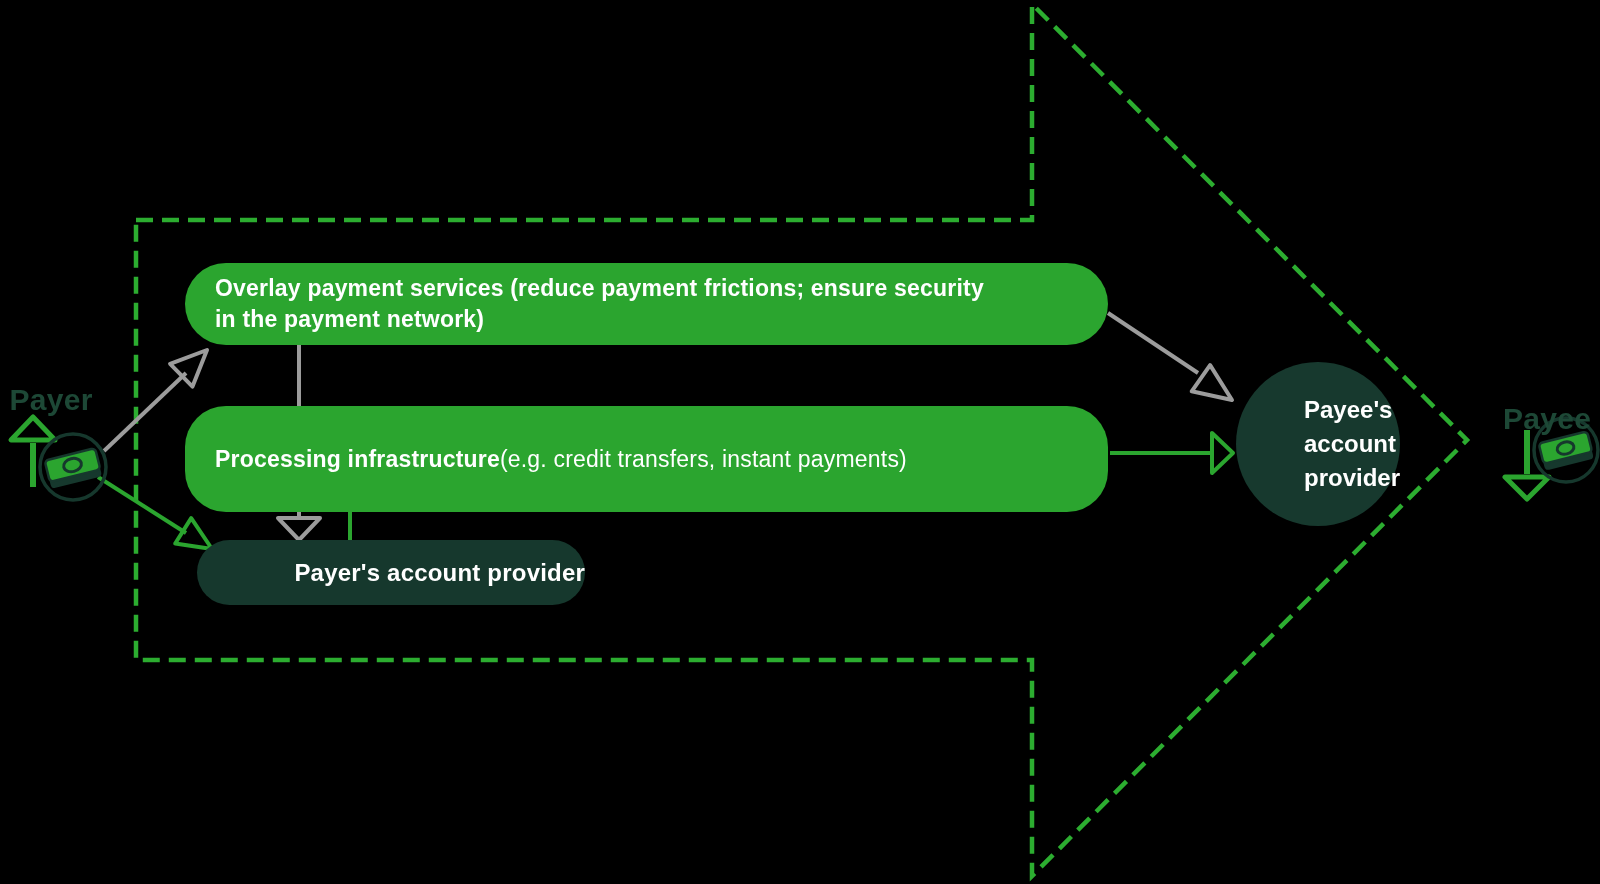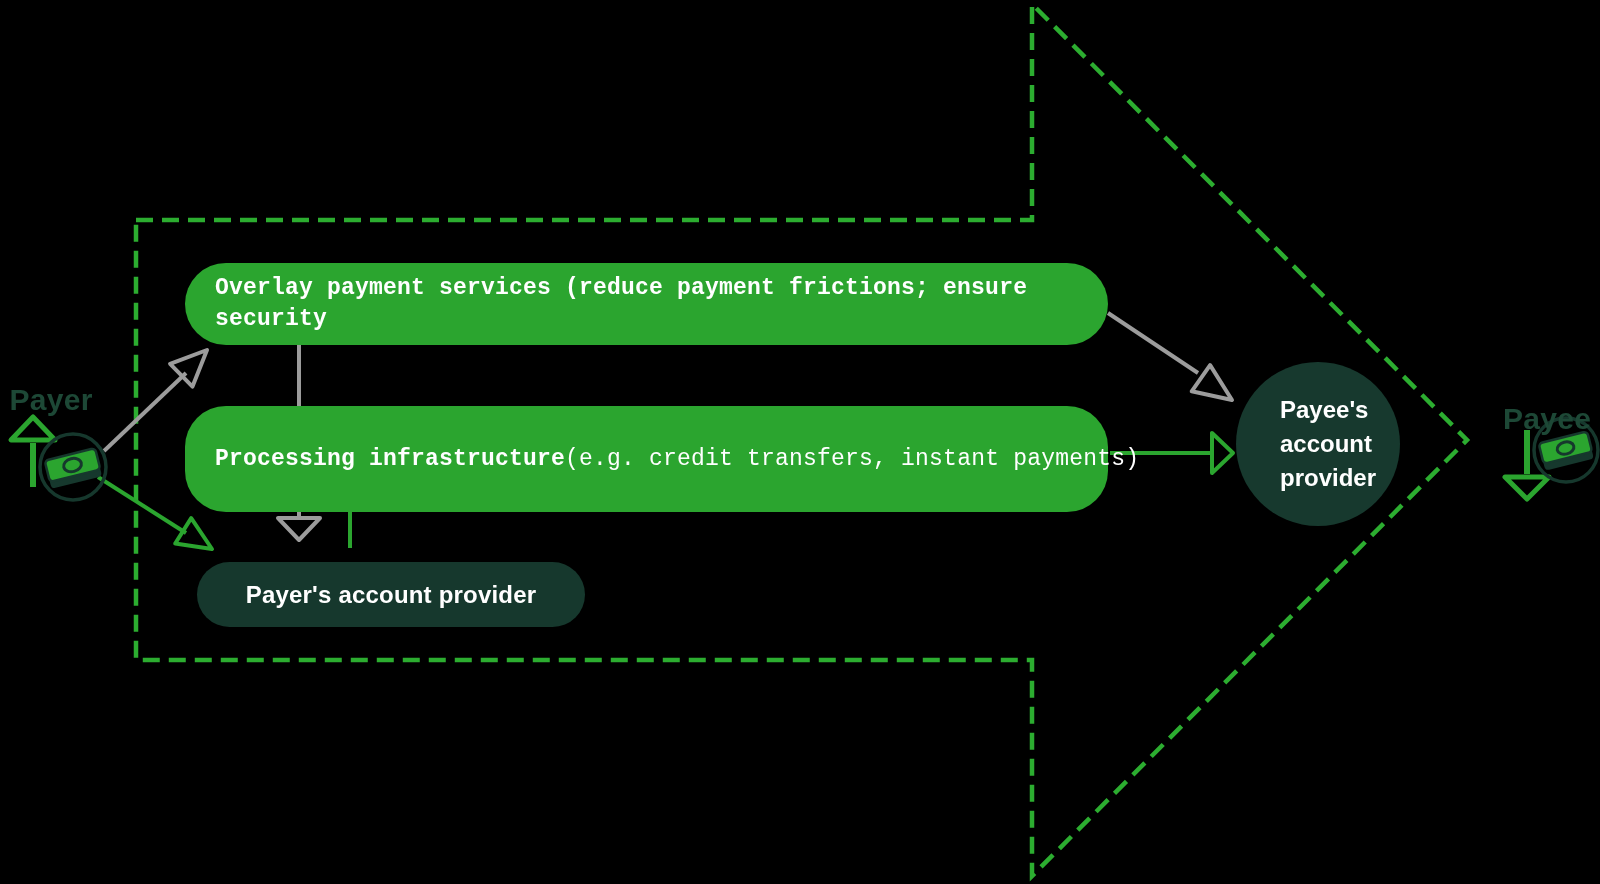--- a/index.html
+++ b/index.html
@@ -2,32 +2,32 @@
 <html><head>
 <meta charset="utf-8">
 <style>
   html,body{margin:0;padding:0;background:#000;}
   #canvas{
     position:relative;width:1600px;height:884px;background:#000;overflow:hidden;
     font-family:"Liberation Sans","DejaVu Sans",sans-serif;
   }
   #flow-svg{position:absolute;left:0;top:0;z-index:1;}
   .node{position:absolute;z-index:2;box-sizing:border-box;color:#fff;font-weight:700;}
-  .green-pill{background:#2ba52f;border-radius:41px;font-family:Liberation Mono, monospace;}
+  .green-pill{background:#2ba52f;border-radius:41px;}
   .dark-pill{background:#16382d;border-radius:33px;}
   #overlay-box{left:185px;top:263px;width:923px;height:82px;padding:10px 58px 0 30px;
     font-size:23px;line-height:31px;letter-spacing:.2px;}
   #processing-box{left:185px;top:406px;width:923px;height:106px;display:flex;align-items:center;
     padding-left:30px;font-size:23px;white-space:nowrap;letter-spacing:.2px;}
   #processing-box .light{font-weight:400;text-align:center;}
-  #payer-provider-box{left:197px;top:562px;width:388px;height:65px;display:flex;align-items:center;
-    justify-content:center;font-size:24px;white-space:nowrap;letter-spacing:.2px;}
+  #payer-provider-box{left:197px;top:540px;width:388px;height:65px;display:flex;align-items:center;
+    justify-content:flex-end;font-size:24px;white-space:nowrap;letter-spacing:.2px;}
   #payee-provider-circle{left:1236px;top:362px;width:164px;height:164px;border-radius:50%;
     background:#17392e;display:flex;align-items:center;}
-  #payee-provider-circle .circle-text{margin-left:44px;width:116px;font-size:24px;line-height:34px;}
+  #payee-provider-circle .circle-text{margin-left:68px;width:116px;font-size:24px;line-height:34px;}
   .actor-label{position:absolute;z-index:3;color:#1d4836;font-weight:700;font-size:30px;
     text-align:center;letter-spacing:.3px;}
   #payer-label{left:4px;top:383px;width:94px;}
   #payee-label{left:1500px;top:386px;width:94px;margin-top:16px;}
 </style>
 </head>
 <body>
 
 <div id="canvas">
 
@@ -90,20 +90,21 @@
       <g transform="rotate(-14)">
         <rect x="-25" y="-4" width="50" height="19" rx="4" fill="#16382d"></rect>
         <rect x="-25" y="-13" width="50" height="21" rx="4" fill="#2ba52f" stroke="#16382d" stroke-width="2.5"></rect>
         <ellipse cx="0" cy="-2" rx="8.5" ry="6" fill="none" stroke="#16382d" stroke-width="3"></ellipse>
       </g>
     </g>
   </svg>
 
   <div class="node green-pill" id="overlay-box">
     <span>Overlay payment services (reduce payment frictions; ensure security</span><br>
+    <span>in the payment network)</span>
   </div>
 
   <div class="node green-pill" id="processing-box">
     <span>Processing infrastructure</span>
     <span class="light"> (e.g. credit transfers, instant payments)</span>
   </div>
 
   <div class="node dark-pill" id="payer-provider-box">
     <span>Payer's account provider</span>
   </div>

